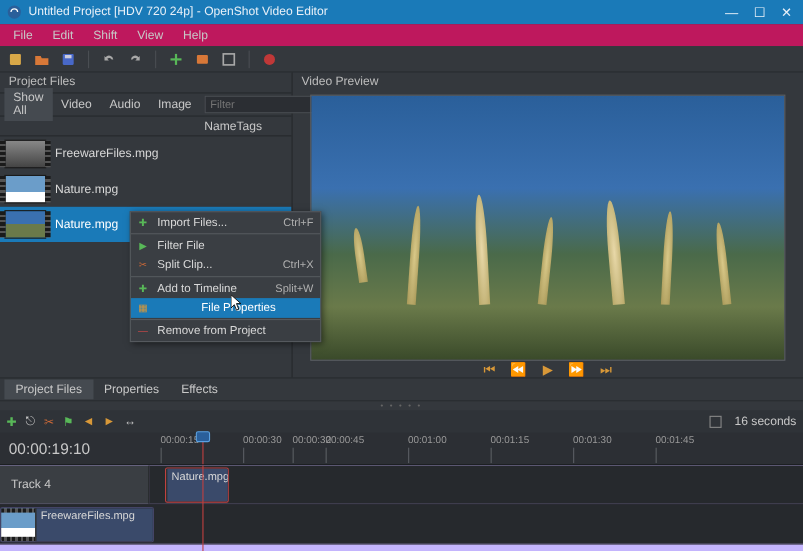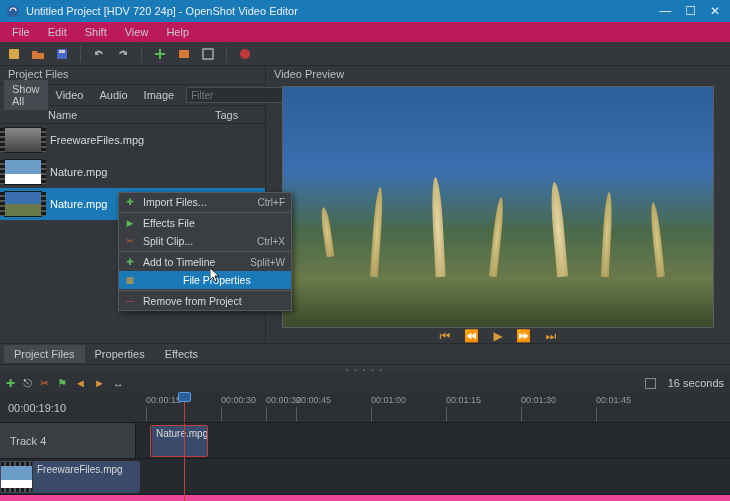--- a/index.html
+++ b/index.html
@@ -23,21 +23,21 @@
 .panel-header { height: 18px; padding: 2px 8px; color: #bdbdbd; font-size: 11px; }
 
 .left-panel { width: 266px; border-right: 1px solid #25282c; position: relative; }
 .filter-row { height: 22px; display: flex; align-items: center; padding: 0 4px; gap: 0; border-top: 1px solid #25282c; border-bottom: 1px solid #25282c; }
 .filter-row .ftab { padding: 3px 8px; color: #c8c8c8; }
 .filter-row .ftab.active { background: #454a50; }
 .filter-row .filter-input { flex: 1; margin-left: 4px; background: #2b2e33; border: 1px solid #4a4e53; height: 16px; padding: 0 4px; color: #888; font-size: 10px; }
 .filter-row .clear { width: 16px; text-align: center; color: #888; }
 
 .file-head { height: 18px; display: flex; align-items: center; border-bottom: 1px solid #25282c; }
-.file-head .col-name { padding-left: 48px; flex: 1; }
+.file-head .col-name { flex: 1; text-align: right; }
 .file-head .col-tags { width: 50px; }
 
 .file-list { flex: 1; overflow: hidden; }
 .file-row { height: 32px; display: flex; align-items: center; padding-left: 4px; }
 .file-row.selected { background: #1a7ab8; }
 .file-row .thumb { width: 38px; height: 26px; background: #6b9dc9; border: 1px solid #1a1a1a; position: relative; margin-right: 8px; }
 .file-row .thumb::before, .file-row .thumb::after { content: ""; position: absolute; top: 0; bottom: 0; width: 5px; background: repeating-linear-gradient(#1a1a1a 0 3px, #555 3px 5px); }
 .file-row .thumb::before { left: -5px; }
 .file-row .thumb::after { right: -5px; }
 .file-row .fname { color: #d8d8d8; }
@@ -68,28 +68,28 @@
 .drag-handle { height: 8px; background: #34383d; display: flex; align-items: center; justify-content: center; color: #666; font-size: 7px; letter-spacing: 2px; }
 
 .timeline-toolbar { height: 20px; background: #2f3338; display: flex; align-items: center; padding: 0 6px; gap: 8px; }
 .timeline-toolbar .ttbtn { color: #c8c8c8; font-size: 11px; }
 .timeline-toolbar .flex { flex: 1; }
 .timeline-toolbar .time-label { color: #c8c8c8; font-size: 11px; }
 .timeline-toolbar .chk { width: 11px; height: 11px; border: 1px solid #888; display: inline-block; margin-right: 4px; vertical-align: middle; }
 
 .ruler { height: 30px; background: #2c2f34; position: relative; border-bottom: 1px solid #1a1c1f; display: flex; }
 .ruler .track-head { width: 136px; display: flex; align-items: center; padding-left: 8px; }
-.ruler .track-head .timecode { color: #c8c8c8; font-size: 11px; }
+.ruler .track-head .timecode { color: #c8c8c8; font-size: 14px; }
 .ruler .ticks { flex: 1; position: relative; }
 .ruler .tick { position: absolute; top: 2px; font-size: 9px; color: #9a9a9a; }
 .ruler .tick::after { content: ""; position: absolute; left: 0; top: 12px; width: 1px; height: 14px; background: #5a5e63; }
 .playhead { position: absolute; top: 0; bottom: 0; width: 1px; background: #c04040; z-index: 50; }
 .playhead .head { position: absolute; top: -1px; left: -6px; width: 13px; height: 10px; background: #2a5f9a; border: 1px solid #5aa0e0; border-radius: 2px; }
 
-.tracks { height: 78px; background: #ec4899; overflow: hidden; position: relative; }
+.tracks { height: 78px; background: #c4b5fd; overflow: hidden; position: relative; }
 .track { height: 36px; display: flex; border-bottom: 1px solid #1a1c1f; }
 .track-label { width: 136px; background: #3a3e43; display: flex; align-items: center; padding-left: 10px; border-right: 1px solid #1a1c1f; }
 .track-body { flex: 1; position: relative; background: #26292d; }
 .clip { position: absolute; top: 2px; height: 32px; border: 1px solid #446; border-radius: 2px; overflow: hidden; display: flex; }
 .clip.selected { border: 1px solid #c04040; }
 .clip .clip-thumb { width: 32px; background: linear-gradient(#3a70b0, #4a6a4a); border-right: 1px solid #333; position: relative; }
 .clip .clip-thumb::before, .clip .clip-thumb::after { content: ""; position: absolute; left: 0; right: 0; height: 4px; background: repeating-linear-gradient(90deg, #1a1a1a 0 3px, #555 3px 5px); }
 .clip .clip-thumb::before { top: 0; }
 .clip .clip-thumb::after { bottom: 0; }
 .clip .clip-label { flex: 1; background: #3a4a6a; padding: 2px 4px; font-size: 10px; color: #d8d8d8; }
@@ -232,21 +232,21 @@
 
 <div class="context-menu">
   <div class="mitem">
     <span class="micon" style="color:#58b858">✚</span>
     <span class="mlabel">Import Files...</span>
     <span class="mshort">Ctrl+F</span>
   </div>
   <div class="msep"></div>
   <div class="mitem">
     <span class="micon" style="color:#58b858">▶</span>
-    <span class="mlabel">Effects File</span>
+    <span class="mlabel">Filter File</span>
   </div>
   <div class="mitem">
     <span class="micon" style="color:#c86838">✂</span>
     <span class="mlabel">Split Clip...</span>
     <span class="mshort">Ctrl+X</span>
   </div>
   <div class="msep"></div>
   <div class="mitem">
     <span class="micon" style="color:#58b858">✚</span>
     <span class="mlabel">Add to Timeline</span>

